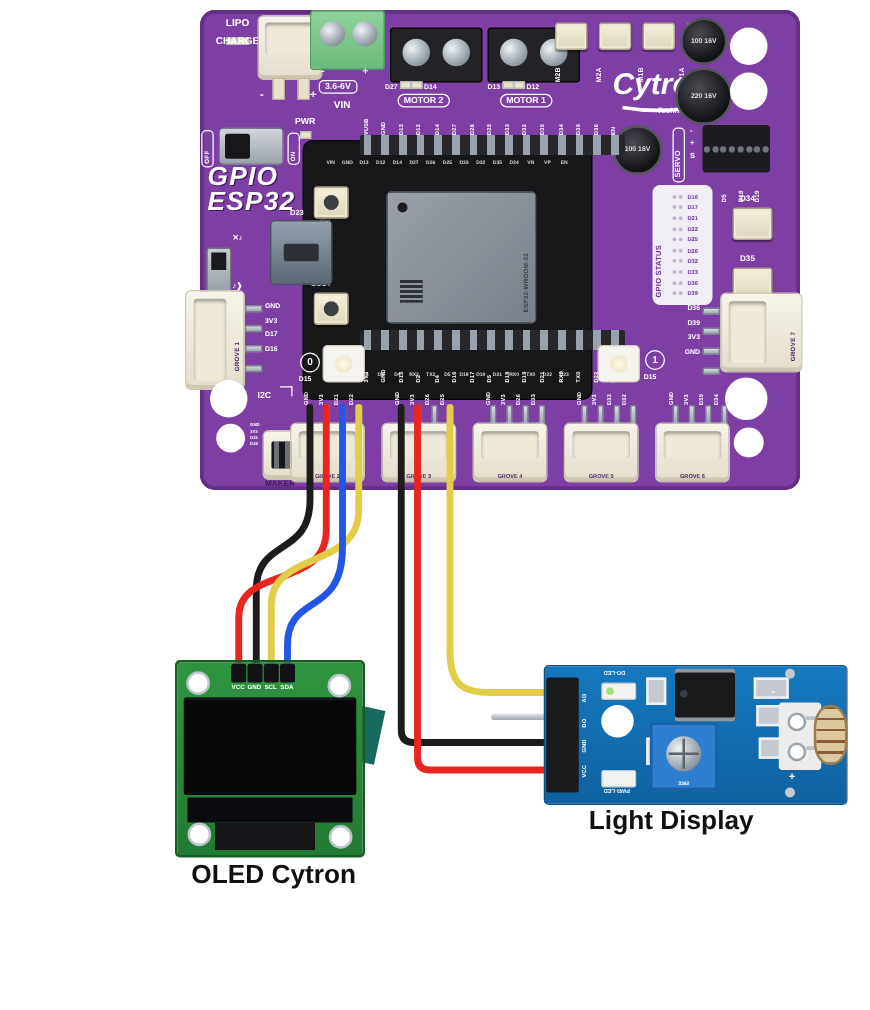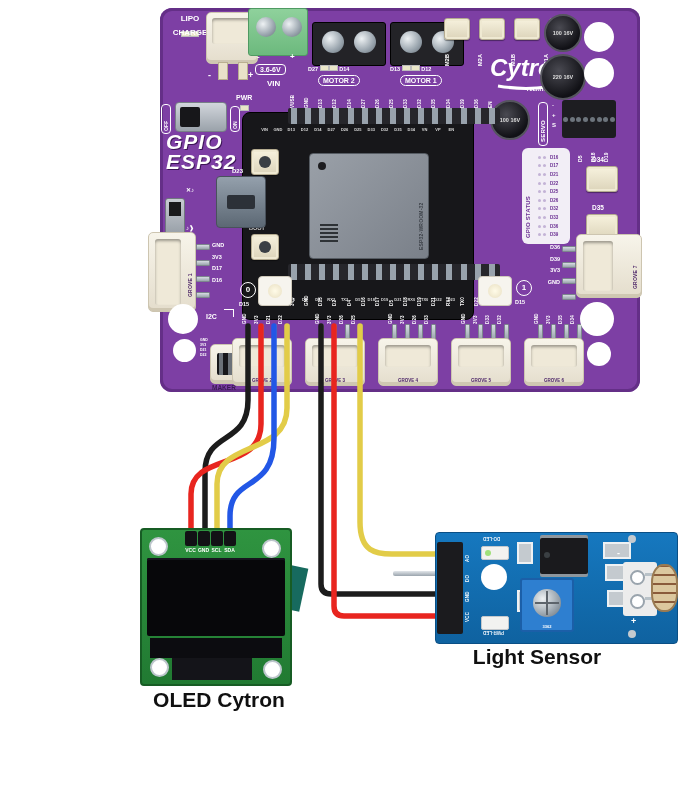--- a/index.html
+++ b/index.html
@@ -537,15 +537,15 @@
     <div class="a" style="left:188px;top:30px;width:34px;height:54px;background:#ececec;border-radius:3px;">
       <i style="position:absolute;left:7px;top:8px;width:11px;height:11px;border-radius:50%;background:#fff;border:2px solid #9aa4ad;display:block;"></i>
       <i style="position:absolute;left:7px;top:32px;width:11px;height:11px;border-radius:50%;background:#fff;border:2px solid #9aa4ad;display:block;"></i>
     </div>
     <div class="a wt" style="left:196px;top:84px;font-size:9px;">+</div>
     <div class="a" style="left:193px;top:98px;width:8px;height:8px;border-radius:50%;background:#c4cacf;"></div>
     <div class="a" style="left:210px;top:41px;width:12px;height:3px;background:#b9c2c8;"></div>
     <div class="a" style="left:210px;top:65px;width:12px;height:3px;background:#b9c2c8;"></div>
     <div class="a" style="left:216px;top:32px;width:27px;height:48px;background:repeating-linear-gradient(0deg,#dcc89e 0 7px,#8a5b3a 7px 9px);border:2px solid #9a7b52;border-radius:45% / 38%;box-sizing:border-box;"></div>
   </div>
-  <div class="a caption" style="left:447px;top:645px;width:180px;z-index:6;">Light Sensor</div>
+  <div class="a caption" style="left:447px;top:645px;width:180px;z-index:6;">Light Display</div>
 
 </div>
 
 </body></html>

